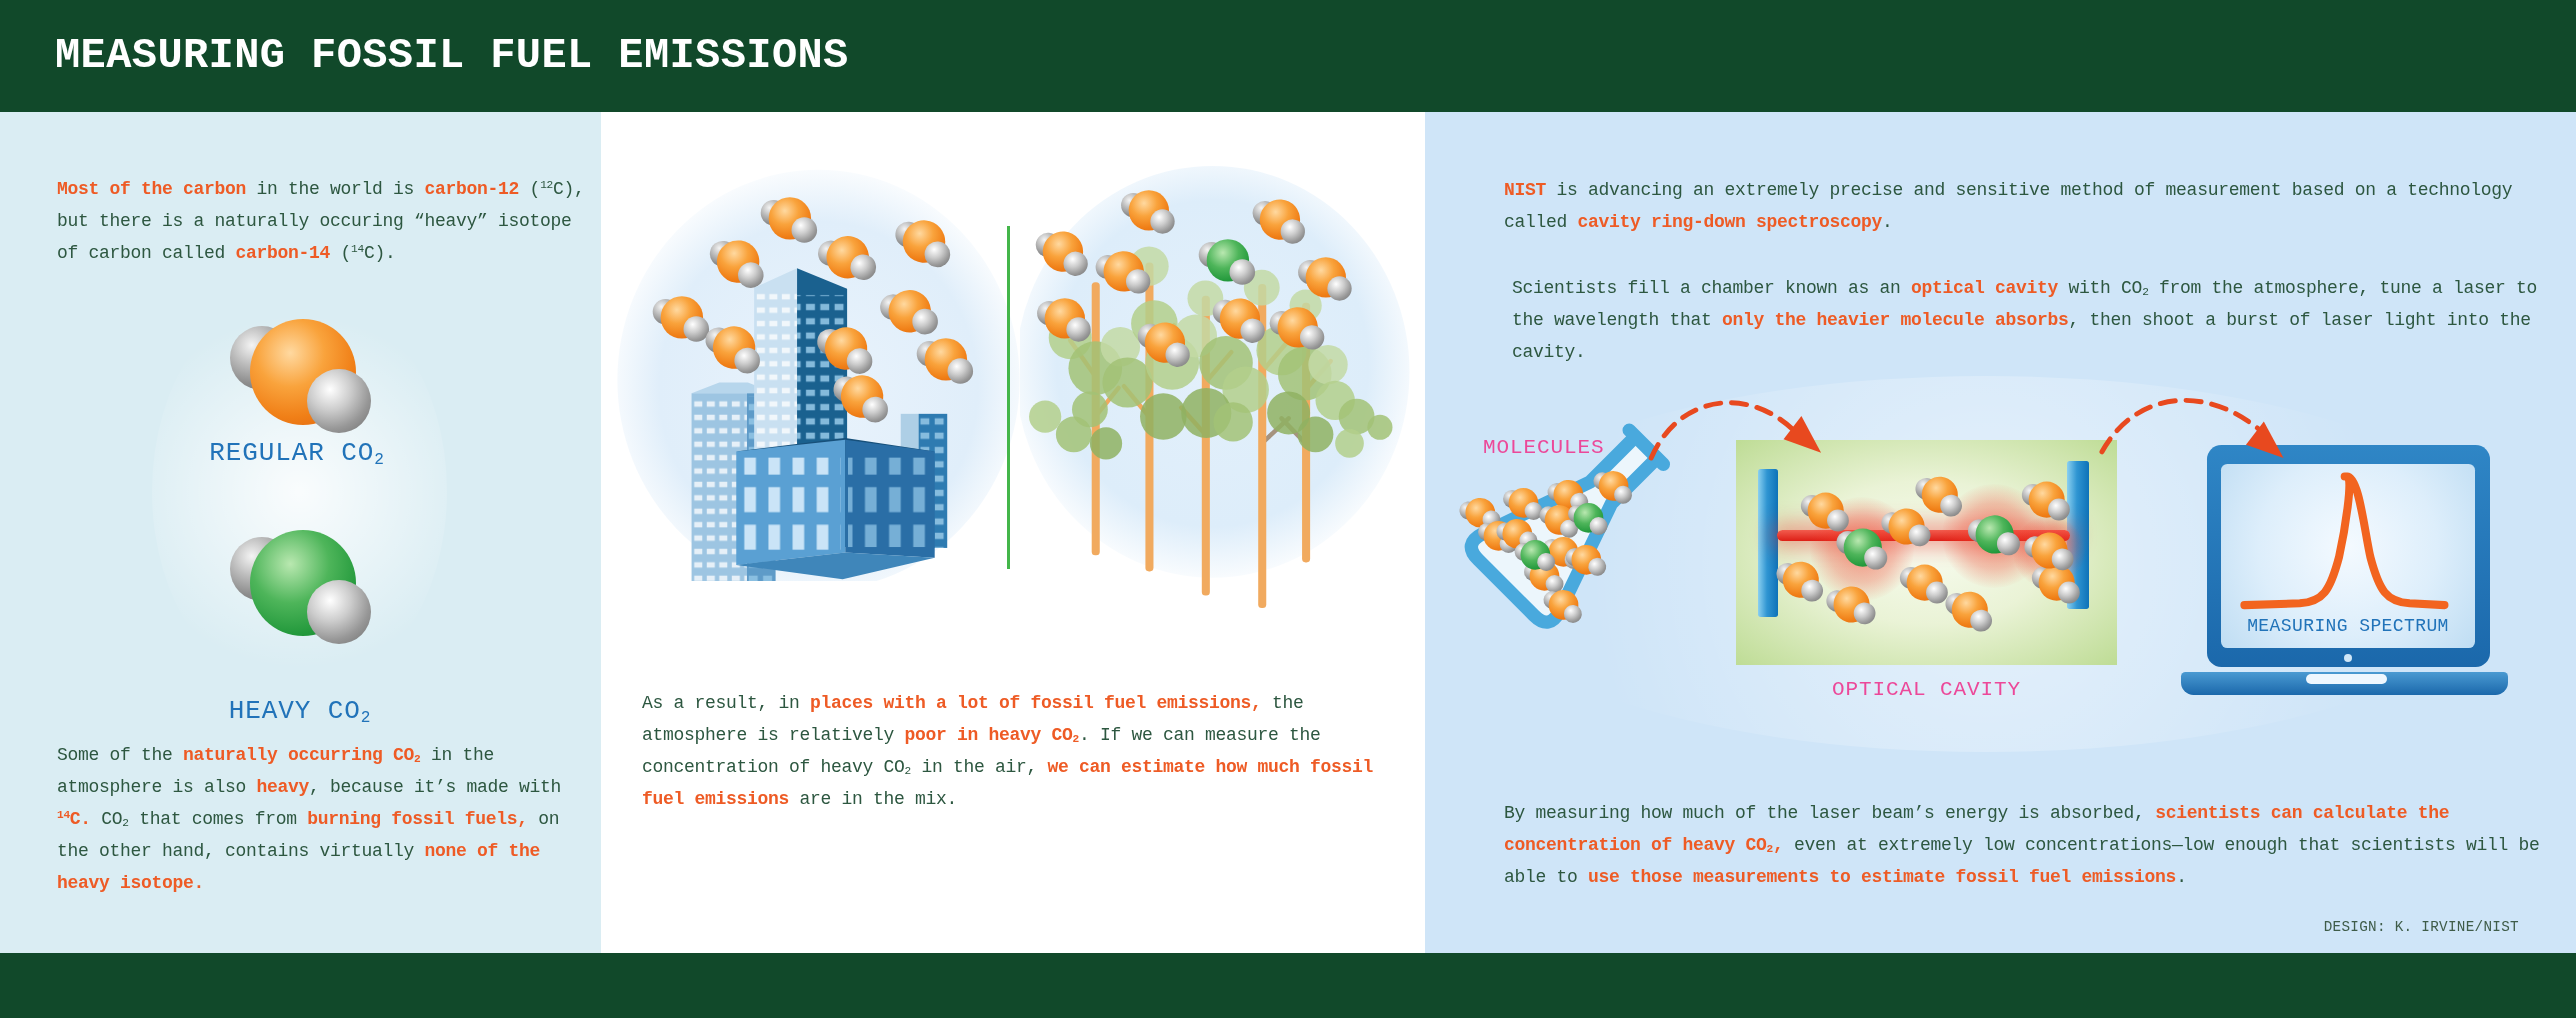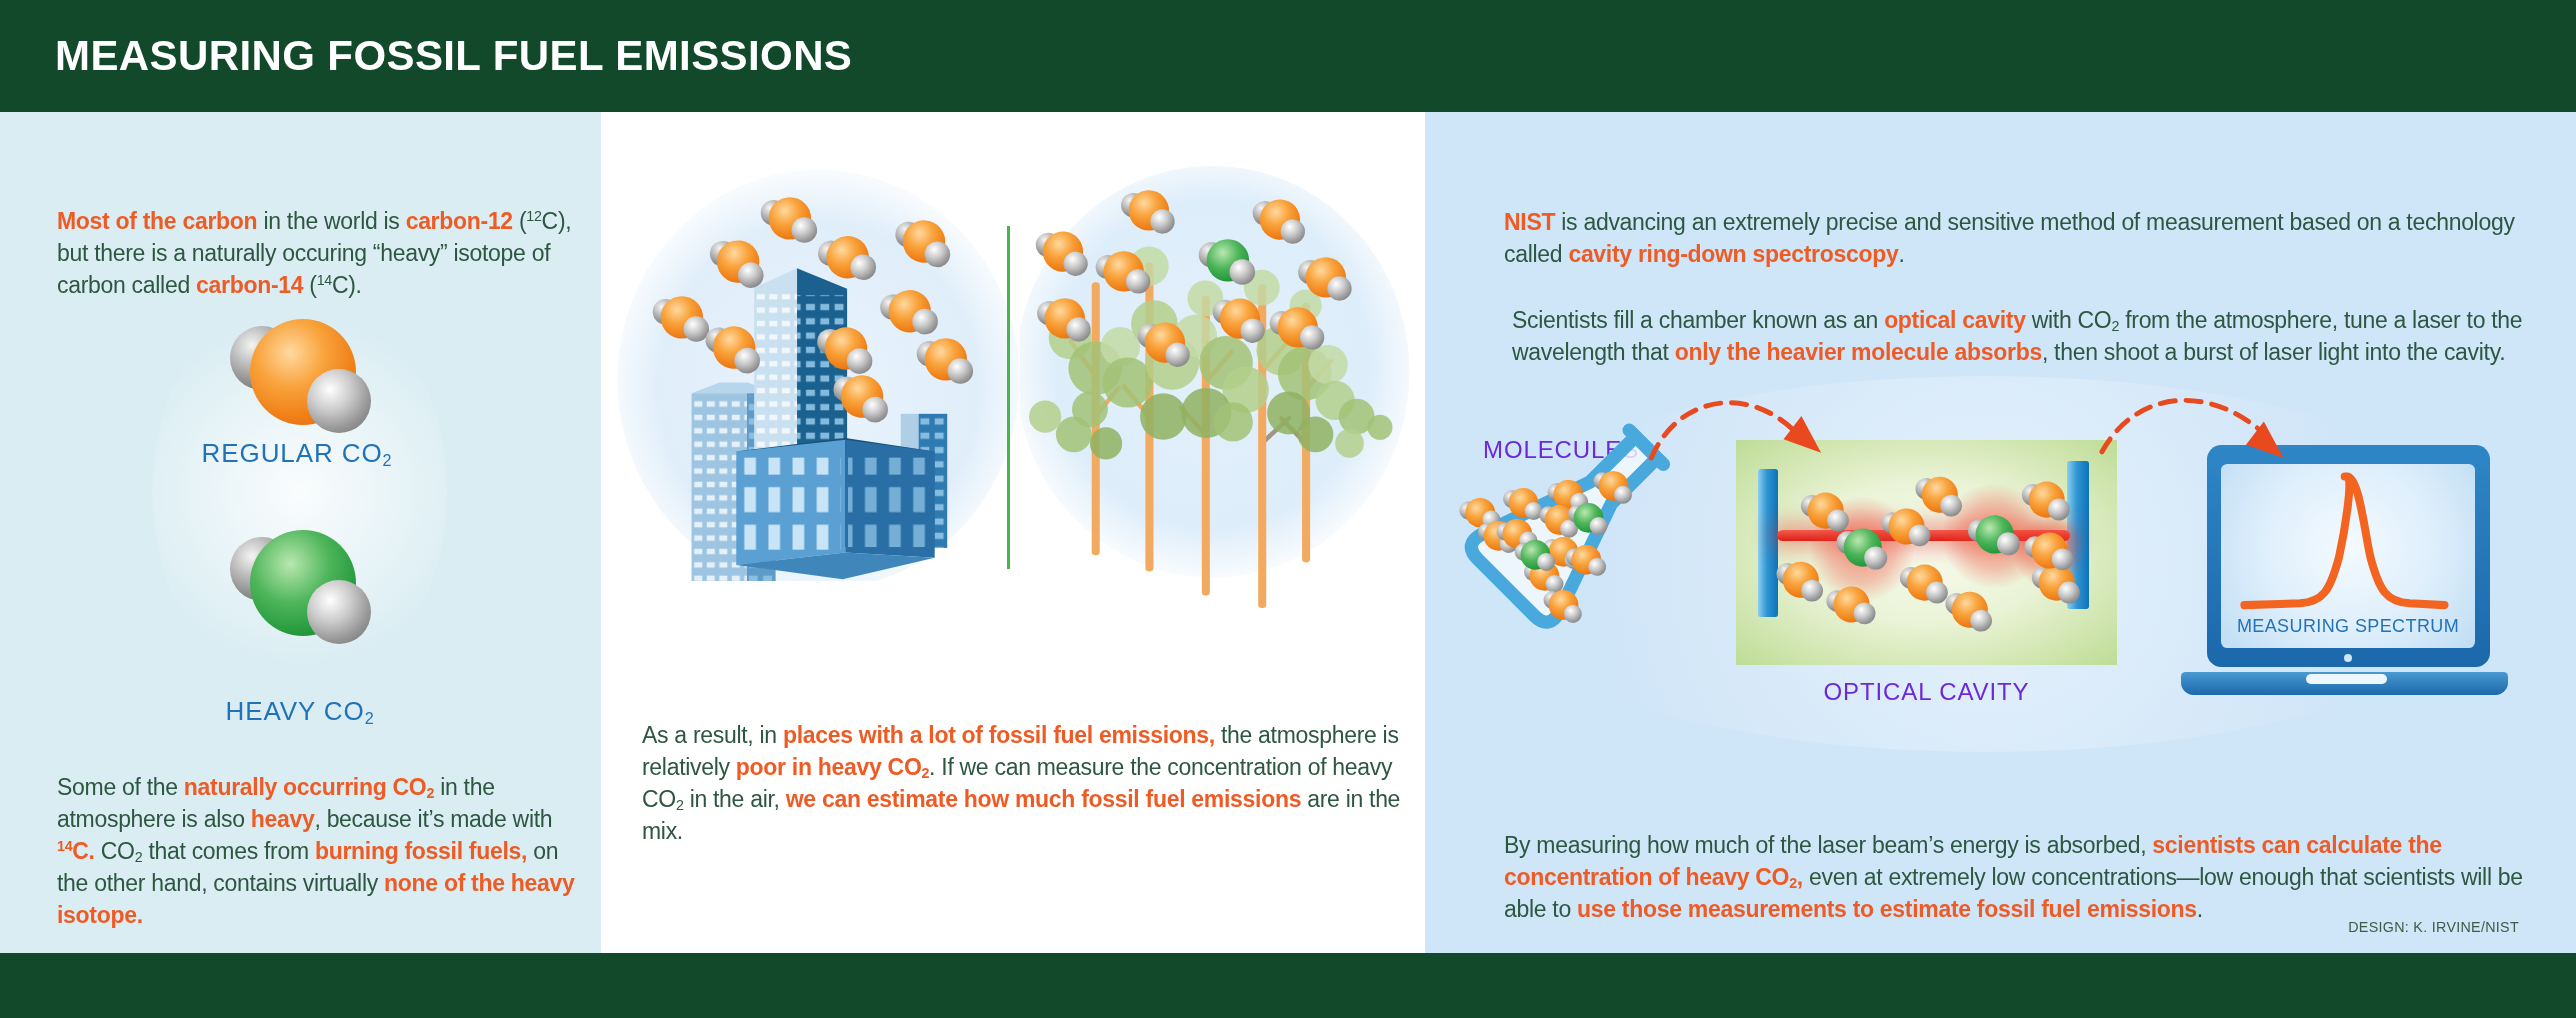--- a/index.html
+++ b/index.html
@@ -1,32 +1,32 @@
 <!DOCTYPE html>
 <html style="font-size:14.3px"><head>
 <meta charset="utf-8">
 <style>
   html,body{margin:0;padding:0;background:#fff;}
   #stage{position:relative;width:2576px;height:1019px;overflow:hidden;
-         font-family:Liberation Sans, sans-serif;color:#2d5740;}
+         font-family:Liberation Mono, monospace;color:#2d5740;}
   .abs{position:absolute;}
   
   .header{left:0;top:0;width:2576px;height:112px;background:#11492a;}
   .title{left:55px;top:32px;font-size:42px;font-weight:bold;color:#ffffff;letter-spacing:0.4px;white-space:nowrap;}
   .col-left{left:0;top:112px;width:601px;height:841px;background:#daedf3;}
   .col-mid{left:601px;top:112px;width:824px;height:841px;background:#ffffff;}
   .col-right{left:1425px;top:112px;width:1151px;height:841px;background:#cfe5f8;}
   .footer{left:0;top:953px;width:2576px;height:66px;background:#11492a;}
   
-  .para{font-size:23px;line-height:32px;letter-spacing:-0.3px;margin-top:32px;}
+  .para{font-size:18px;line-height:32px;letter-spacing:-0.3px;}
   .o{color:#ee5b25;font-weight:bold;}
   sup,sub{font-size:62%;line-height:0;}
   sup{vertical-align:0.55em;} sub{vertical-align:-0.22em;}
   .bluelbl{color:#2173b9;font-size:26px;letter-spacing:0.9px;white-space:nowrap;}
-  .smalllbl{color:#6d28d9;font-size:24px;letter-spacing:0.9px;white-space:nowrap;}
+  .smalllbl{color:#ec4899;font-size:21px;letter-spacing:0.9px;white-space:nowrap;}
   .credit{font-size:14.3px;color:#3f5c49;text-align:right;letter-spacing:0.3px;}
   
   .mol{position:absolute;width:143px;height:118px;margin-left:-72px;margin-top:-59px;z-index:5;}
   .mol .a{position:absolute;border-radius:50%;}
   .mol .g1{width:64px;height:64px;left:1.8px;top:9px;z-index:1;
     background:radial-gradient(circle at 34% 30%,#f4f4f4 0%,#bdbdbd 32%,#8d8d8d 62%,#616161 100%);}
   .mol .main{width:106px;height:106px;left:21.5px;top:1.8px;z-index:2;}
   .mol.o .main{background:radial-gradient(circle at 38% 32%,#ffd9a0 0%,#f9a33c 35%,#f07f17 66%,#d95d0e 100%);}
   .mol.g .main{background:radial-gradient(circle at 38% 32%,#b9e8b0 0%,#4eb55a 40%,#23993c 72%,#117a2c 100%);}
   .mol .g2{width:64px;height:64px;left:79px;top:52px;z-index:3;

